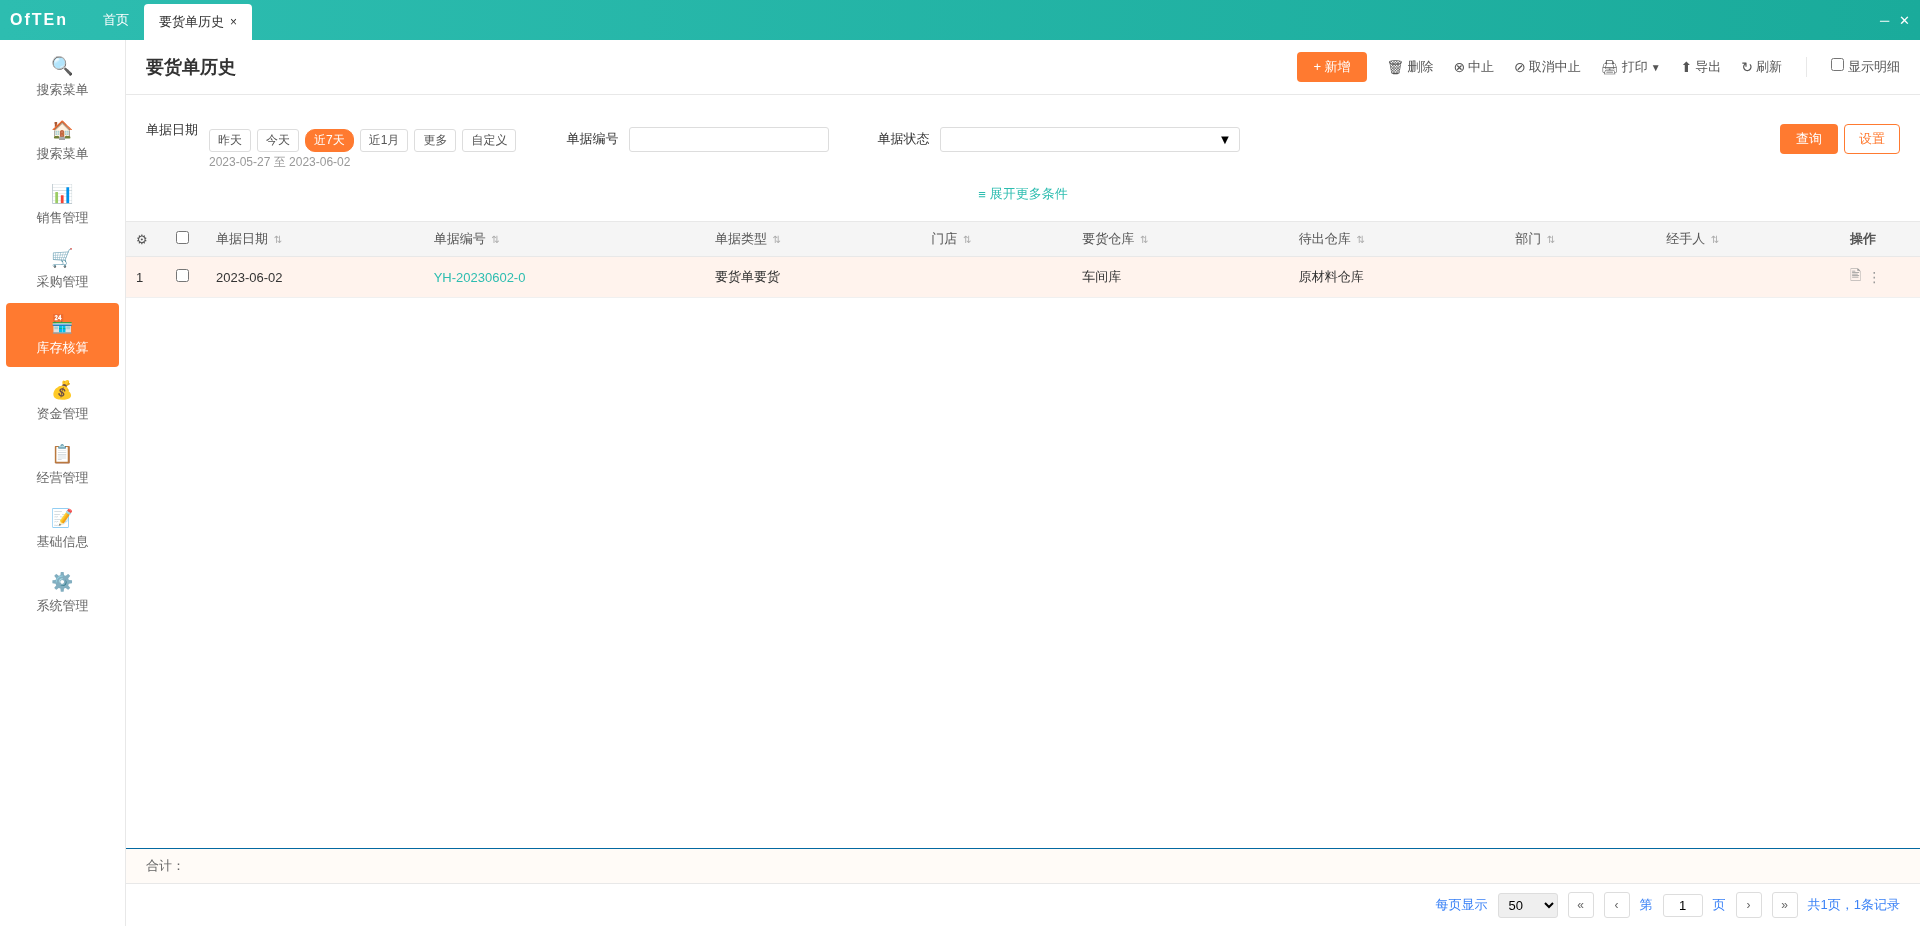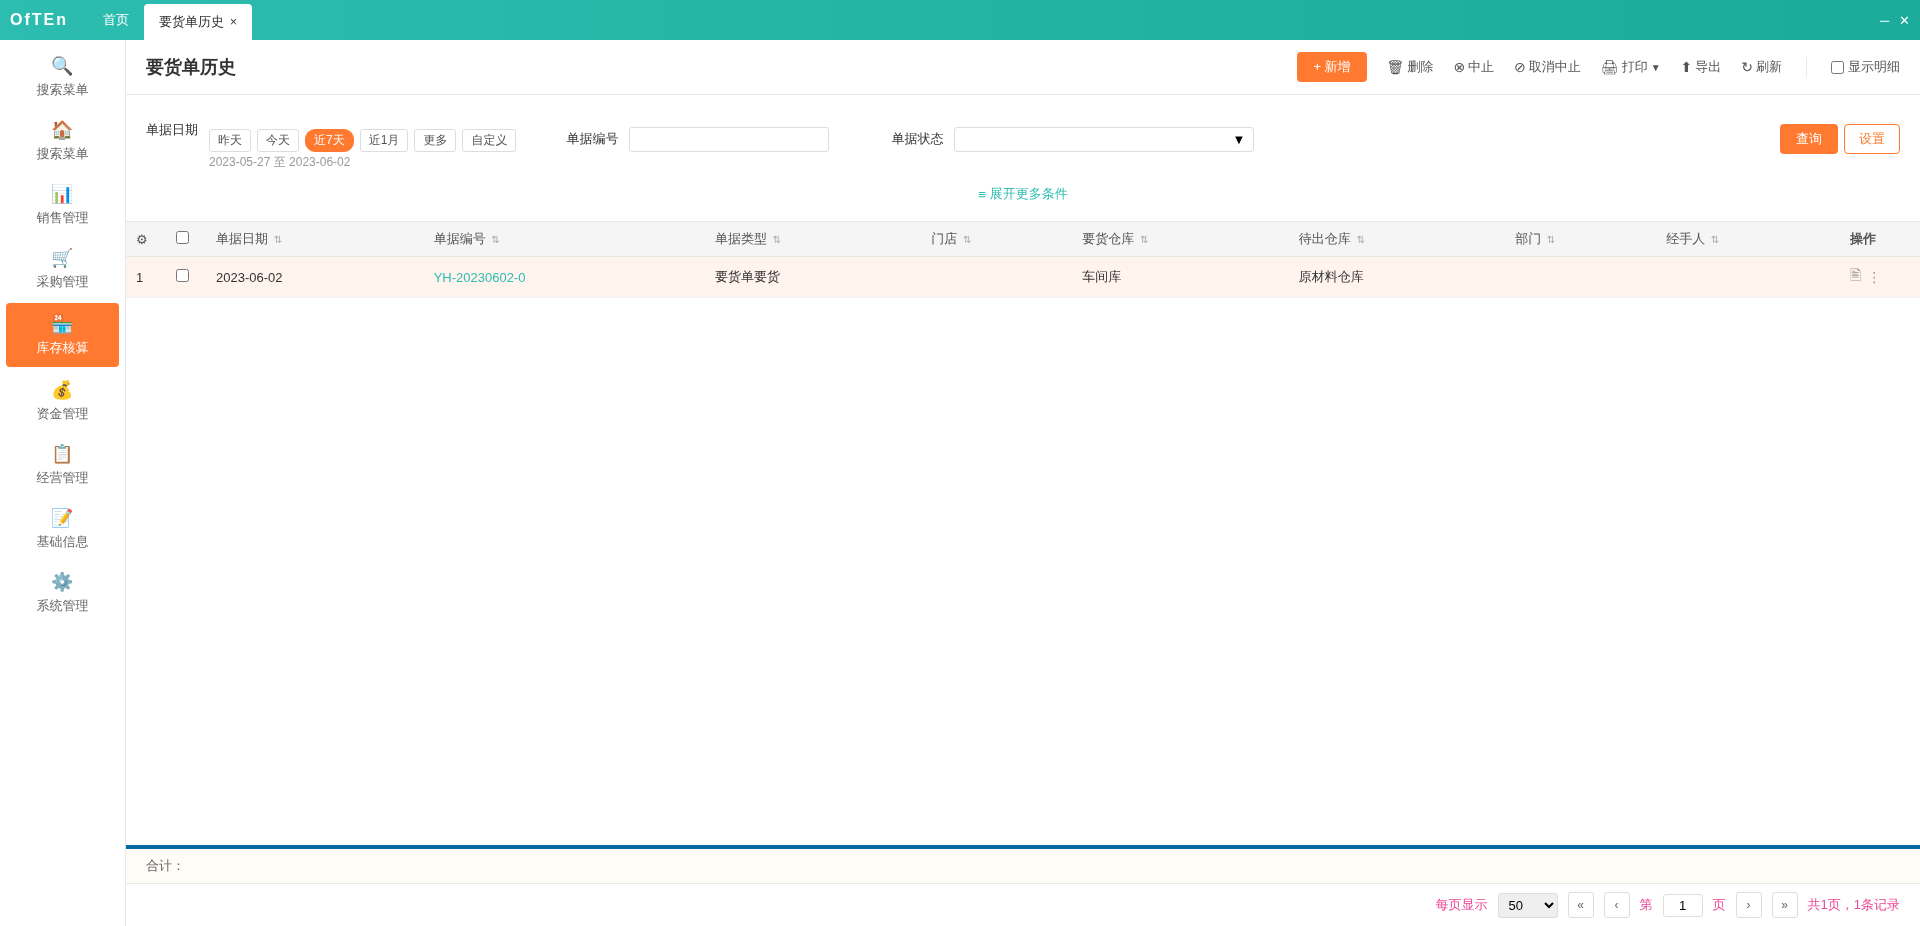--- a/index.html
+++ b/index.html
@@ -115,21 +115,21 @@
       background: #ff7a30;
       color: white;
       border: none;
       padding: 6px 16px;
       border-radius: 4px;
       cursor: pointer;
       font-size: 13px;
     }
     .checkbox-label {
       display: flex;
-      align-items: center;
+      align-items: flex-start;
       gap: 4px;
       cursor: pointer;
       color: #555;
     }
 
     
     .filter-area {
       background: white;
       padding: 12px 20px;
       border-bottom: 1px solid #e8e8e8;
@@ -235,37 +235,37 @@
       background: #fff3ed;
     }
     .sort-icon { color: #aaa; font-size: 10px; margin-left: 2px; }
     .link-text { color: #2dbdb0; cursor: pointer; text-decoration: none; }
     .row-actions { display: flex; gap: 6px; align-items: center; }
     .action-icon { color: #999; cursor: pointer; font-size: 14px; }
 
     
     .table-footer {
       background: #fffbf7;
-      border-top: 4px solid #0369a1;
+      border-top: 1px solid #0369a1;
       padding: 8px 20px;
       color: #666;
       font-size: 13px;
     }
 
     
     .pagination-bar {
       background: white;
       border-top: 1px solid #e8e8e8;
       padding: 8px 20px;
       display: flex;
       align-items: center;
       justify-content: flex-end;
       gap: 10px;
     }
-    .pagination-label { color: #ec4899; text-align: right; }
+    .pagination-label { color: #3b82f6; text-align: right; }
     .page-size-select {
       border: 1px solid #ddd;
       border-radius: 3px;
       padding: 3px 6px;
       font-size: 13px;
       width: 60px;
     }
     .page-btn {
       width: 26px;
       height: 26px;
@@ -424,21 +424,21 @@
           <div style="padding-left:63px;">
             <span class="date-range-text">2023-05-27 至 2023-06-02</span>
           </div>
         </div>
 
         <div style="display:flex;align-items:center;gap:8px;margin-left:30px;">
           <span class="filter-label">单据编号</span>
           <input class="filter-input" type="text" style="">
         </div>
 
-        <div style="display:flex;align-items:center;gap:8px;margin-left:42px;flex:1;">
+        <div style="display:flex;align-items:center;gap:8px;margin-left:28px;flex:1;">
           <span class="filter-label">单据状态</span>
           <div class="filter-select-wrapper" style="flex:1;max-width:300px;">
             <span style="flex:1;"></span>
             <span>▼</span>
           </div>
         </div>
 
         <div style="display:flex;flex-direction:row;gap:6px;margin-left:auto;">
           <button class="btn-primary">查询</button>
           <button class="settings-btn">设置</button>

